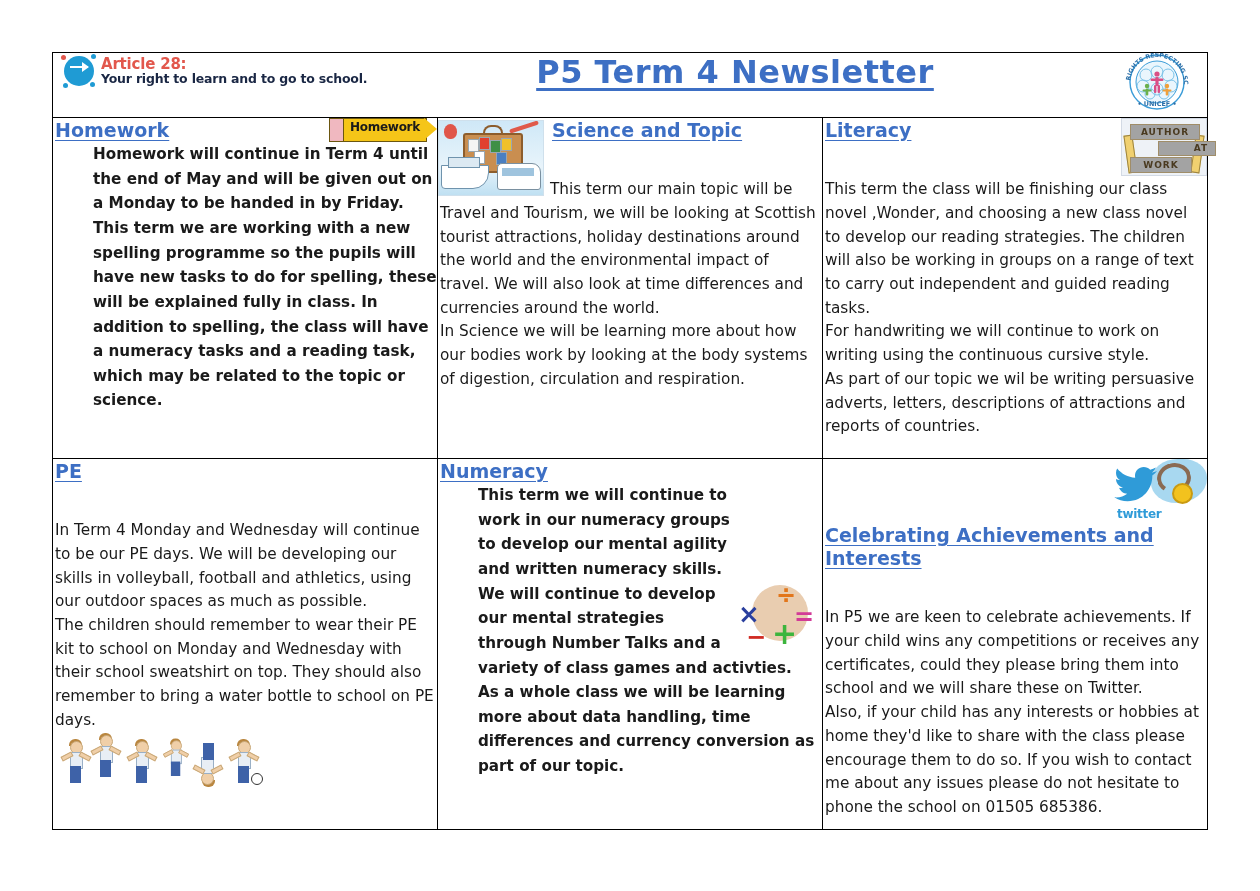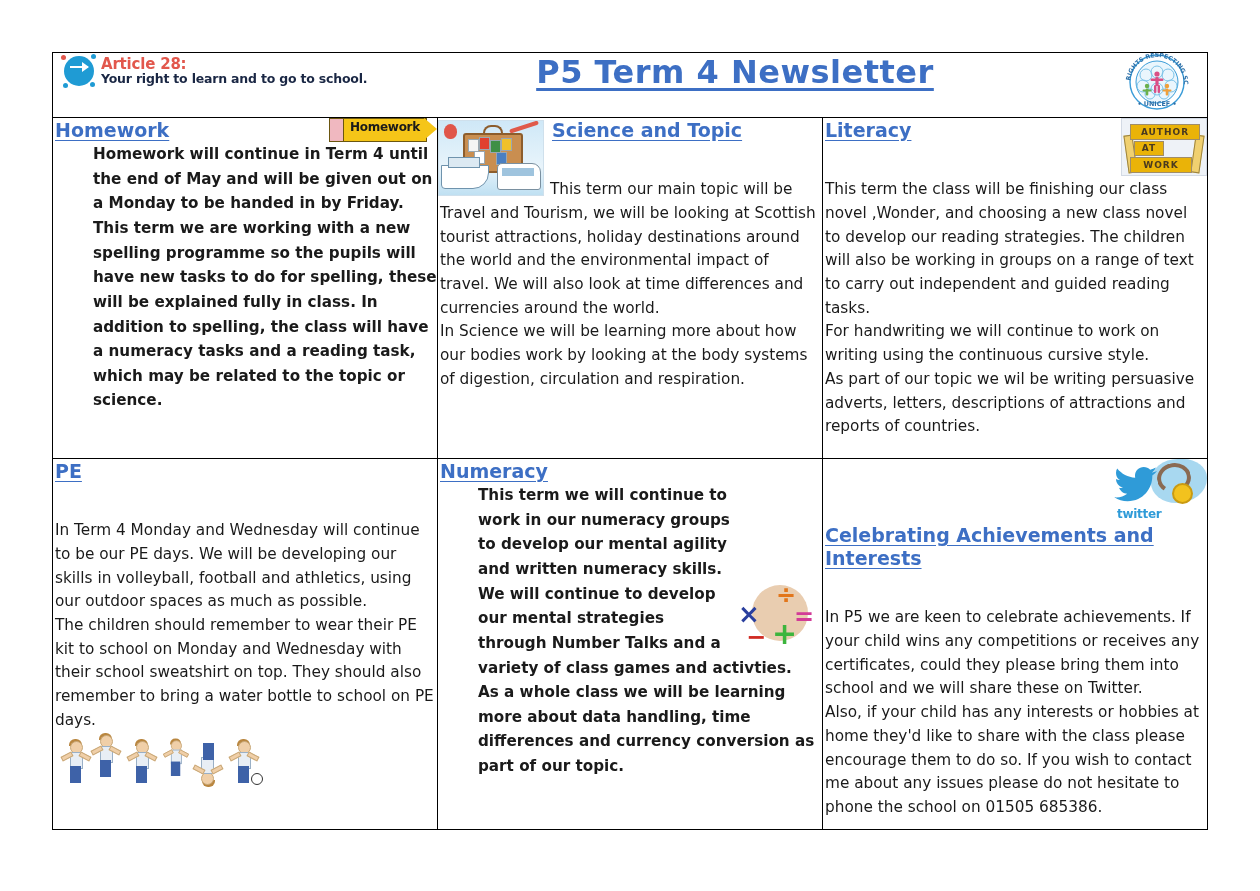--- a/index.html
+++ b/index.html
@@ -179,31 +179,31 @@
   
   .aaw {
     position: relative;
     width: 84px;
     height: 56px;
     background: #eef2f7;
     border: 1px solid #d3dae4;
   }
   .aaw .plank {
     position: absolute;
-    background: #eab308;
+    background: #a3a3a3;
     border: 1px solid #a08d68;
     font-family: "DejaVu Sans", sans-serif;
     font-size: 9px;
     font-weight: bold;
     color: #4a3a20;
     text-align: center;
     letter-spacing: 1px;
   }
   .aaw .p1 { left: 8px; top: 5px;  width: 68px; height: 14px; line-height: 14px; }
-  .aaw .p2 { left: 12px; top: 22px; width: 28px; height: 13px; line-height: 13px; }
+  .aaw .p2 { left: 36px; top: 22px; width: 28px; height: 13px; line-height: 13px; padding-left: 28px; }
   .aaw .p3 { left: 8px; top: 38px; width: 60px; height: 14px; line-height: 14px; }
   .aaw .pencil {
     position: absolute;
     width: 7px; height: 36px;
     background: #f0d070;
     border: 1px solid #9c8440;
     top: 16px;
   }
   .aaw .pL { left: 4px; transform: rotate(-8deg); }
   .aaw .pR { right: 4px; transform: rotate(8deg); }

